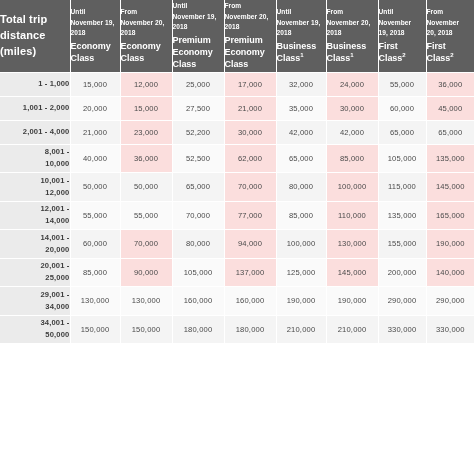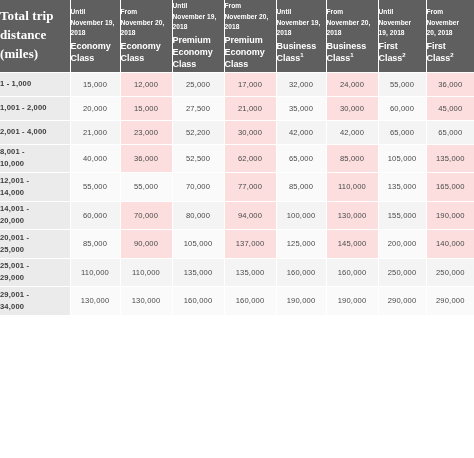--- a/index.html
+++ b/index.html
@@ -32,25 +32,24 @@
     border-right: 1px solid #ffffff;
     border-bottom: 1px solid #ffffff;
     text-align: left;
     padding: 6px 5px 7px 6px;
     height: 72px;
     box-sizing: border-box;
   }
   thead th:last-child { border-right: none; }
 
   .hdr-corner {
-    font-size: 13px;
+    font-size: 11px;
     font-weight: bold;
     line-height: 1.45;
     letter-spacing: 0.1px;
-    font-family: Liberation Serif, serif;
   }
   .hdr-date {
     font-size: 6.6px;
     font-weight: bold;
     line-height: 1.62;
     letter-spacing: 0.05px;
     display: block;
     margin-bottom: 2px;
   }
   .hdr-cabin {
@@ -80,21 +79,21 @@
     background: #f4f4f4;
     letter-spacing: 0.15px;
   }
   tbody td:last-child { border-right: none; }
 
   td.rowlabel {
     background: #ebebeb;
     font-weight: bold;
     font-size: 7.6px;
     color: #3d3d3d;
-    text-align: left;
+    text-align: right;
     line-height: 1.55;
     padding: 0 4px;
   }
   td.alt { background: #fafafa; }
   td.hl  { background: #fbdedd; }
 </style>
 </head>
 <body>
 
 <table id="award-table">
@@ -217,20 +216,31 @@
         <td class="alt">40,000</td>
         <td class="hl">36,000</td>
         <td class="alt">52,500</td>
         <td class="hl">62,000</td>
         <td class="alt">65,000</td>
         <td class="hl">85,000</td>
         <td class="alt">105,000</td>
         <td class="hl">135,000</td>
       </tr>
       <tr class="tall">
+        <td class="rowlabel">10,001 -<br>12,000</td>
+        <td>50,000</td>
+        <td>50,000</td>
+        <td>65,000</td>
+        <td class="hl">70,000</td>
+        <td>80,000</td>
+        <td class="hl">100,000</td>
+        <td>115,000</td>
+        <td class="hl">145,000</td>
+      </tr>
+      <tr class="tall">
         <td class="rowlabel">12,001 -<br>14,000</td>
         <td class="alt">55,000</td>
         <td class="alt">55,000</td>
         <td class="alt">70,000</td>
         <td class="hl">77,000</td>
         <td class="alt">85,000</td>
         <td class="hl">110,000</td>
         <td class="alt">135,000</td>
         <td class="hl">165,000</td>
       </tr>
@@ -250,35 +260,35 @@
         <td class="alt">85,000</td>
         <td class="hl">90,000</td>
         <td class="alt">105,000</td>
         <td class="hl">137,000</td>
         <td class="alt">125,000</td>
         <td class="hl">145,000</td>
         <td class="alt">200,000</td>
         <td class="hl">140,000</td>
       </tr>
       <tr class="tall">
-        <td class="rowlabel">25,001 -<br>29,000</td>
-        <td>110,000</td>
-        <td>110,000</td>
-        <td>135,000</td>
-        <td>135,000</td>
-        <td>160,000</td>
-        <td>160,000</td>
-        <td>250,000</td>
-        <td>250,000</td>
-      </tr>
-      <tr class="tall">
         <td class="rowlabel">29,001 -<br>34,000</td>
         <td class="alt">130,000</td>
         <td class="alt">130,000</td>
         <td class="alt">160,000</td>
         <td class="alt">160,000</td>
         <td class="alt">190,000</td>
         <td class="alt">190,000</td>
         <td class="alt">290,000</td>
         <td class="alt">290,000</td>
       </tr>
+      <tr class="tall">
+        <td class="rowlabel">34,001 -<br>50,000</td>
+        <td>150,000</td>
+        <td>150,000</td>
+        <td>180,000</td>
+        <td>180,000</td>
+        <td>210,000</td>
+        <td>210,000</td>
+        <td>330,000</td>
+        <td>330,000</td>
+      </tr>
     </tbody>
 </table>
 
 </body></html>

